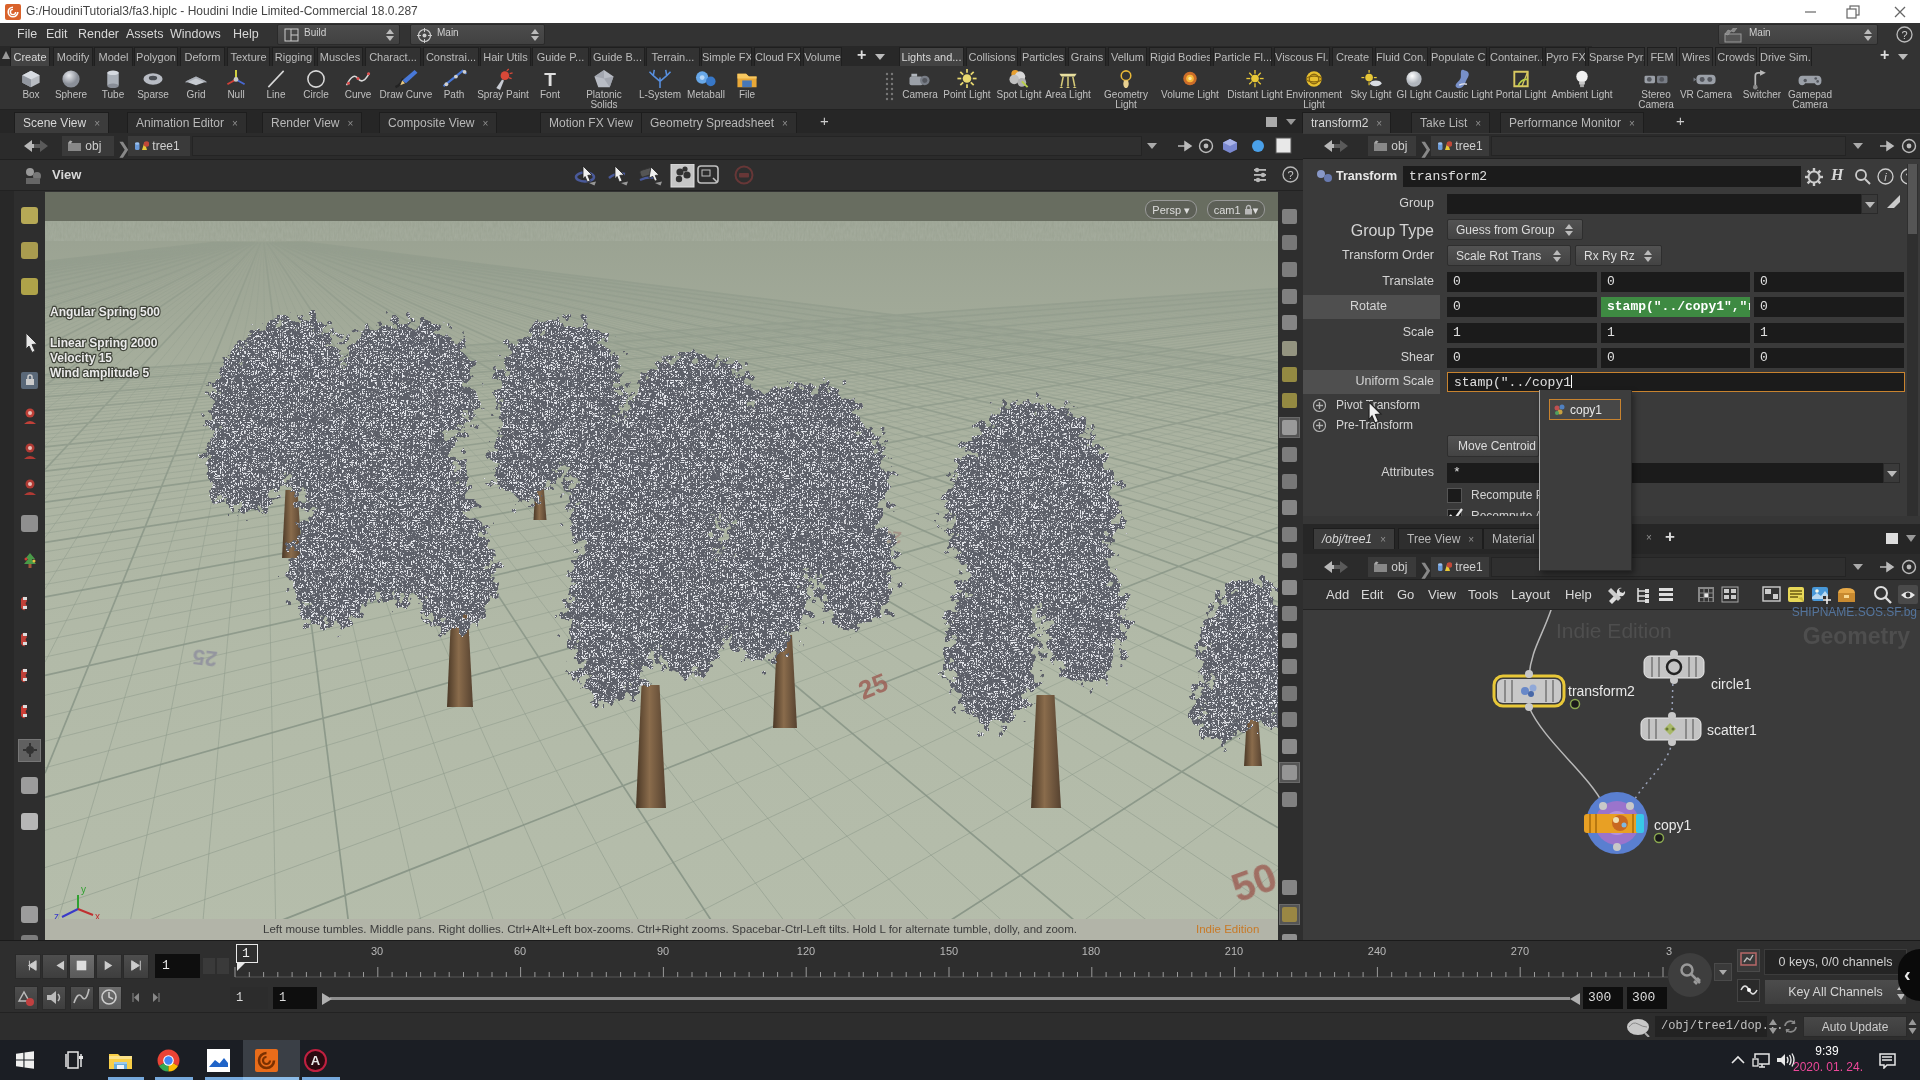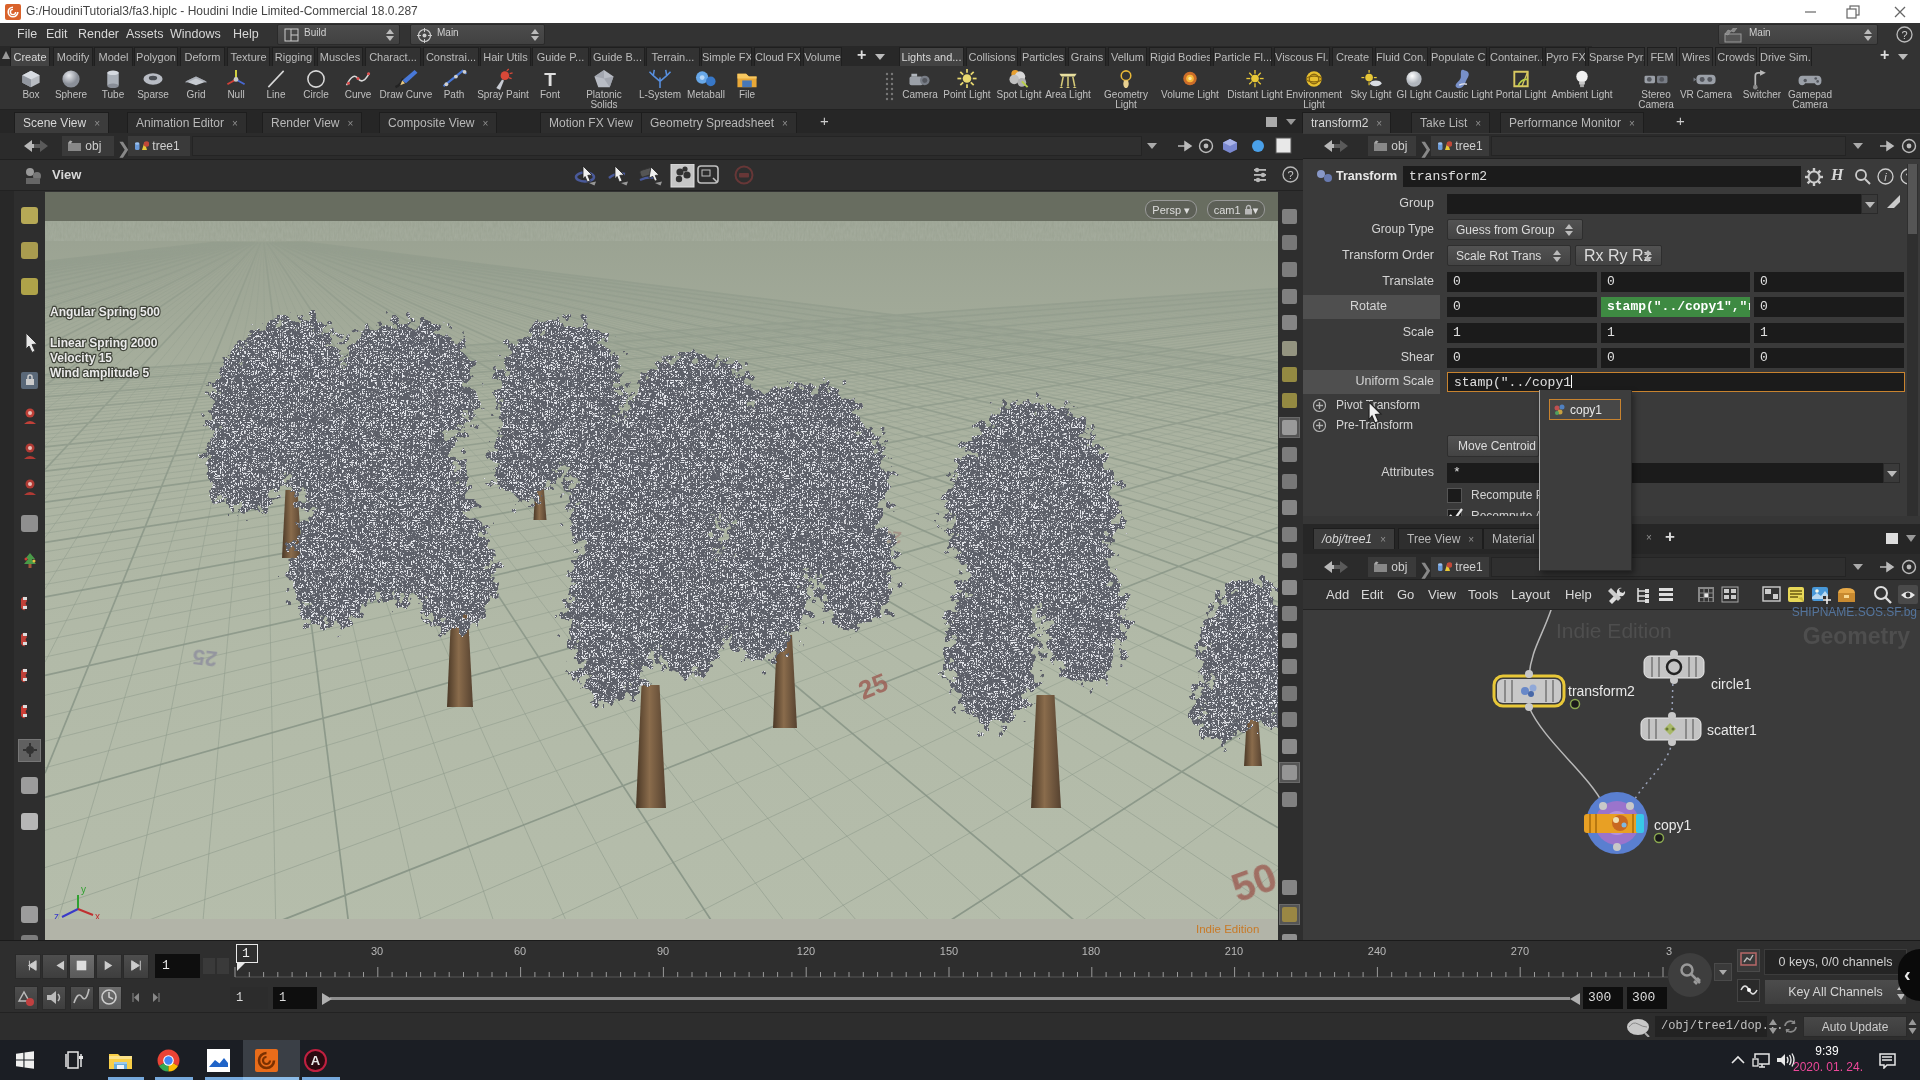--- a/index.html
+++ b/index.html
@@ -711,21 +711,21 @@
         <text x="-24" y="11" font-size="10" fill="#3a3ac8">z</text>
         <text x="17" y="11" font-size="10" fill="#c03030">x</text>
       </g>
     </svg>
     <div class="abs" style="left:1100px;top:8px;width:52px;height:19px;border:1px solid #999;border-radius:9px;background:rgba(60,60,60,.25);color:#ddd;font-size:11px;text-align:center;line-height:18px">Persp ▾</div>
     <div class="abs" style="left:1162px;top:8px;width:58px;height:19px;border:1px solid #999;border-radius:9px;background:rgba(60,60,60,.25);color:#ddd;font-size:11px;text-align:center;line-height:18px">cam1 <svg style="vertical-align:-1px" width="9" height="11">
           <rect x="1" y="5" width="7" height="5.5" fill="#b8b8b8"></rect>
           <path d="M2.5 5V3.5a2 2 0 0 1 4 0V5" stroke="#b8b8b8" fill="none" stroke-width="1.3"></path>
         </svg>▾</div>
   </div>
-  <div class="abs" id="vphelp"><span style="position:absolute;left:1151px;color:#c87a28">Indie Edition</span></div>
+  <div class="abs" id="vphelp"><span style="margin-left:218px">Left mouse tumbles. Middle pans. Right dollies. Ctrl+Alt+Left box-zooms. Ctrl+Right zooms. Spacebar-Ctrl-Left tilts. Hold L for alternate tumble, dolly, and zoom.</span><span style="position:absolute;left:1151px;color:#c87a28">Indie Edition</span></div>
 
   <div class="vtool" style="left:0;top:58px;width:14px;height:749px;background:#282828"></div>
   <div class="vtool" style="left:14px;top:58px;width:31px;height:749px">
       <div style="position:absolute;left:7px;top:16px;width:17px;height:17px;background:#d8c860;border-radius:3px;opacity:.8"></div>
       <div style="position:absolute;left:7px;top:51px;width:17px;height:17px;background:#c8b858;border-radius:3px;opacity:.8"></div>
       <div style="position:absolute;left:7px;top:87px;width:17px;height:17px;background:#d0c050;border-radius:3px;opacity:.8"></div>
       <svg style="position:absolute;left:8px;top:141px" width="18" height="22">
         <path d="M4 1l11 11-5 .5 3 6.5-3 1.5-3-6.5L4 17z" fill="#e8e8e8" stroke="#333"></path>
       </svg>
       <div style="position:absolute;left:7px;top:181px;width:17px;height:17px;background:#5a6878;border-radius:2px"></div>
@@ -886,31 +886,31 @@
       <text x="8.5" y="12.5" text-anchor="middle" font-size="11" fill="#ccc">?</text>
     </svg>
     <div class="abs" style="left:0;top:63px;width:131px;text-align:right;color:#d4d4d4;font-size:12.5px">Group</div>
     <div class="abs mono" style="left:144px;top:61px;width:414px;height:20px;background:#1b1b1b;color:#e0e0e0;font-size:13px;line-height:20px;padding-left:6px;white-space:nowrap;overflow:hidden"></div>
     <div class="abs" style="left:558px;top:61px;width:17px;height:20px;background:#3a3a3a;border:1px solid #2a2a2a"><svg style="margin:6px 0 0 3px" width="10" height="7">
         <path d="M0 0l5 6 5-6z" fill="#bbb"></path>
       </svg></div>
     <svg class="abs" style="left:583px;top:61px" width="16" height="16">
       <path d="M1 14L14 1v7l-6 6z" fill="#ccc"></path>
     </svg>
-    <div class="abs" style="left:0;top:89px;width:131px;text-align:right;color:#d4d4d4;font-size:12px">Group Type</div>
+    <div class="abs" style="left:0;top:89px;width:131px;text-align:right;color:#d4d4d4;font-size:16px">Group Type</div>
     <div class="abs" style="left:144px;top:86px;width:136px;height:21px;background:linear-gradient(#525252,#434343);border:1px solid #2e2e2e;border-radius:2px;color:#dcdcdc;font-size:12px;line-height:20px;padding-left:8px">Guess from Group<svg class="abs" style="left:116px;top:3px" width="10" height="14">
         <path d="M5 1l4 5H1z" fill="#bbb"></path>
         <path d="M5 13L1 8h8z" fill="#bbb"></path>
       </svg></div>
     <div class="abs" style="left:0;top:115px;width:131px;text-align:right;color:#d4d4d4;font-size:12.5px">Transform Order</div>
     <div class="abs" style="left:144px;top:112px;width:124px;height:21px;background:linear-gradient(#525252,#434343);border:1px solid #2e2e2e;border-radius:2px;color:#dcdcdc;font-size:12px;line-height:20px;padding-left:8px">Scale Rot Trans<svg class="abs" style="left:104px;top:3px" width="10" height="14">
         <path d="M5 1l4 5H1z" fill="#bbb"></path>
         <path d="M5 13L1 8h8z" fill="#bbb"></path>
       </svg></div>
-    <div class="abs" style="left:272px;top:112px;width:87px;height:21px;background:linear-gradient(#525252,#434343);border:1px solid #2e2e2e;border-radius:2px;color:#dcdcdc;font-size:16px;line-height:20px;padding-left:8px">Rx Ry Rz<svg class="abs" style="left:67px;top:3px" width="10" height="14">
+    <div class="abs" style="left:272px;top:112px;width:87px;height:21px;background:linear-gradient(#525252,#434343);border:1px solid #2e2e2e;border-radius:2px;color:#dcdcdc;font-size:12px;line-height:20px;padding-left:8px">Rx Ry Rz<svg class="abs" style="left:67px;top:3px" width="10" height="14">
         <path d="M5 1l4 5H1z" fill="#bbb"></path>
         <path d="M5 13L1 8h8z" fill="#bbb"></path>
       </svg></div>
     <div class="abs" style="left:0;top:141px;width:131px;text-align:right;color:#d4d4d4;font-size:12.5px">Translate</div>
     <div class="abs mono" style="left:144px;top:139px;width:150px;height:20px;background:#1b1b1b;color:#e0e0e0;font-size:13px;line-height:20px;padding-left:6px;white-space:nowrap;overflow:hidden">0</div>
     <div class="abs mono" style="left:298px;top:139px;width:149px;height:20px;background:#1b1b1b;color:#e0e0e0;font-size:13px;line-height:20px;padding-left:6px;white-space:nowrap;overflow:hidden">0</div>
     <div class="abs mono" style="left:451px;top:139px;width:150px;height:20px;background:#1b1b1b;color:#e0e0e0;font-size:13px;line-height:20px;padding-left:6px;white-space:nowrap;overflow:hidden">0</div>
     <div class="abs" style="left:0;top:162px;width:137px;height:24px;background:#4f4f4f"></div>
     <div class="abs" style="left:0;top:166px;width:131px;text-align:center;color:#d4d4d4;font-size:12.5px">Rotate</div>
     <div class="abs mono" style="left:144px;top:164px;width:150px;height:20px;background:#1b1b1b;color:#e0e0e0;font-size:13px;line-height:20px;padding-left:6px;white-space:nowrap;overflow:hidden">0</div>

